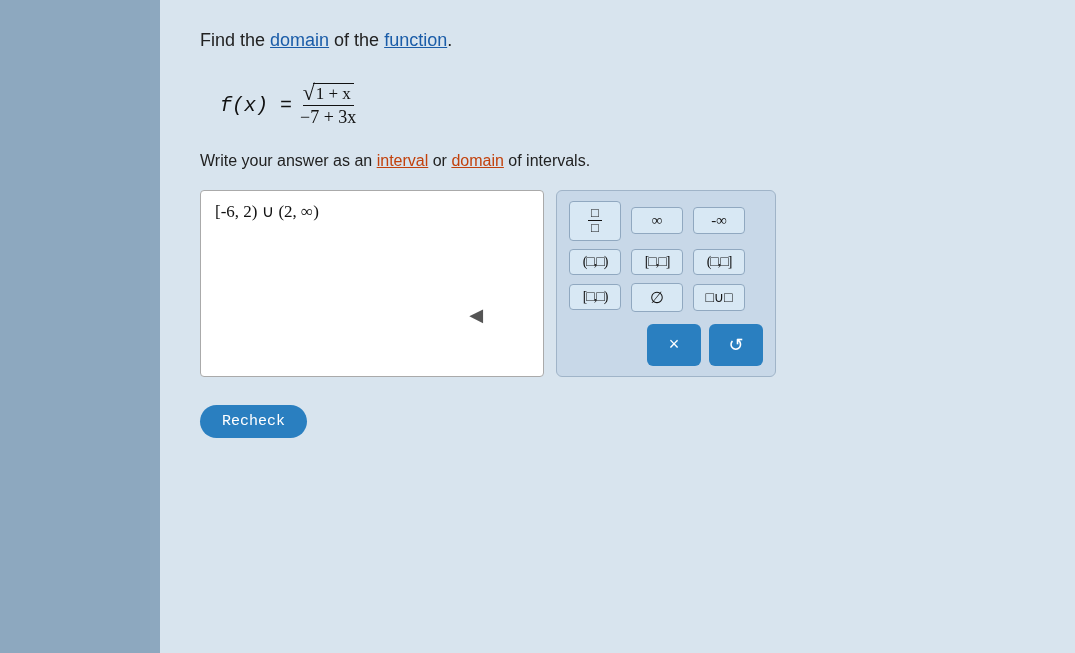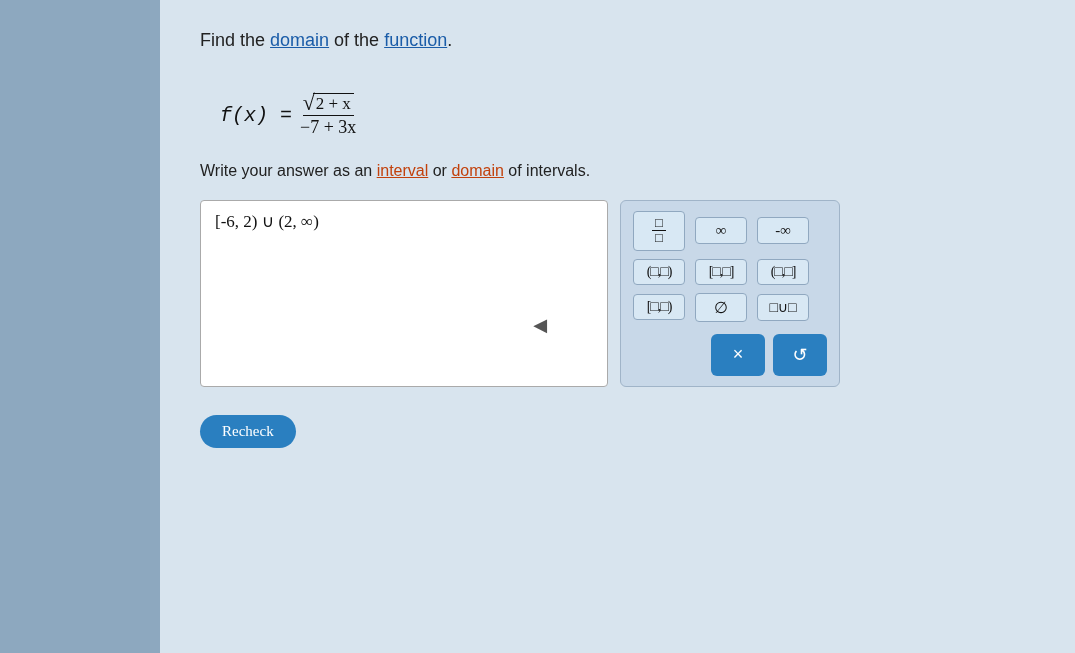--- a/index.html
+++ b/index.html
@@ -28,21 +28,21 @@
       padding: 30px 40px 20px 40px;
       display: flex;
       flex-direction: column;
       gap: 16px;
     }
 
     .question-title {
       font-size: 18px;
       color: #222;
       font-family: Arial, sans-serif;
-      margin-bottom: 17px;
+      margin-bottom: 7px;
     }
 
     .question-title .underline-link {
       text-decoration: underline;
       color: #1a5ca8;
     }
 
     .function-block {
       font-size: 20px;
       color: #111;
@@ -109,21 +109,21 @@
       color: #c2410c;
     }
 
     .answer-area {
       display: flex;
       gap: 12px;
       margin-top: 4px;
     }
 
     .answer-input-box {
-      width: 408px;
+      width: 344px;
       min-height: 160px;
       background: white;
       border: 1.5px solid #aaa;
       border-radius: 4px;
       padding: 10px 14px;
       font-size: 17px;
       color: #111;
       display: flex;
       align-items: flex-start;
       position: relative;
@@ -222,21 +222,21 @@
       color: #333;
       cursor: pointer;
     }
 
     .btn-recheck {
       background: #2a7fc0;
       border: none;
       border-radius: 20px;
       padding: 8px 22px;
       font-size: 15px;
-      font-family: Liberation Serif, serif;
+      font-family: Liberation Mono, monospace;
       color: white;
       cursor: pointer;
     }
 
     
     .frac-symbol {
       display: inline-flex;
       flex-direction: column;
       align-items: center;
       font-size: 13px;
@@ -268,21 +268,21 @@
   <div class="question-title">
     Find the <span class="underline-link">domain</span> of the <span class="underline-link">function</span>.
   </div>
 
   <div class="function-block">
     <span class="f-x"><em>f</em>(<em>x</em>) =</span>
     <span class="fraction">
       <span class="fraction-num">
         <span class="sqrt-symbol">
           <span class="sqrt-radical">√</span>
-          <span class="sqrt-content">2 + x</span>
+          <span class="sqrt-content">1 + x</span>
         </span>
       </span>
       <span class="fraction-den">−7 + 3x</span>
     </span>
   </div>
 
   <div class="instruction-text">
     Write your answer as an <span class="underline-link">interval</span> or <span class="underline-link">domain</span> of intervals.
   </div>
 

